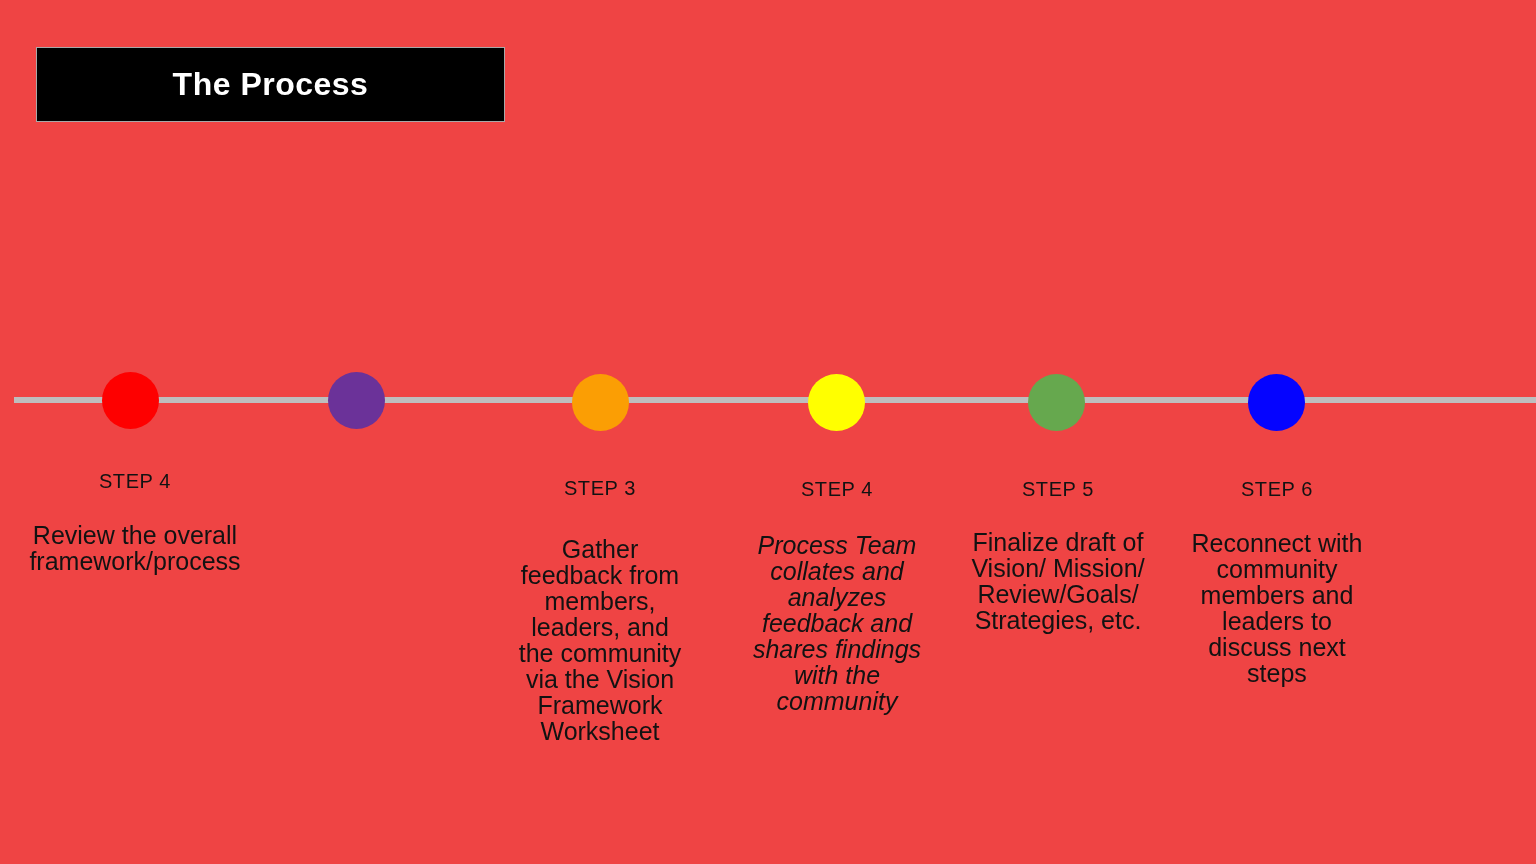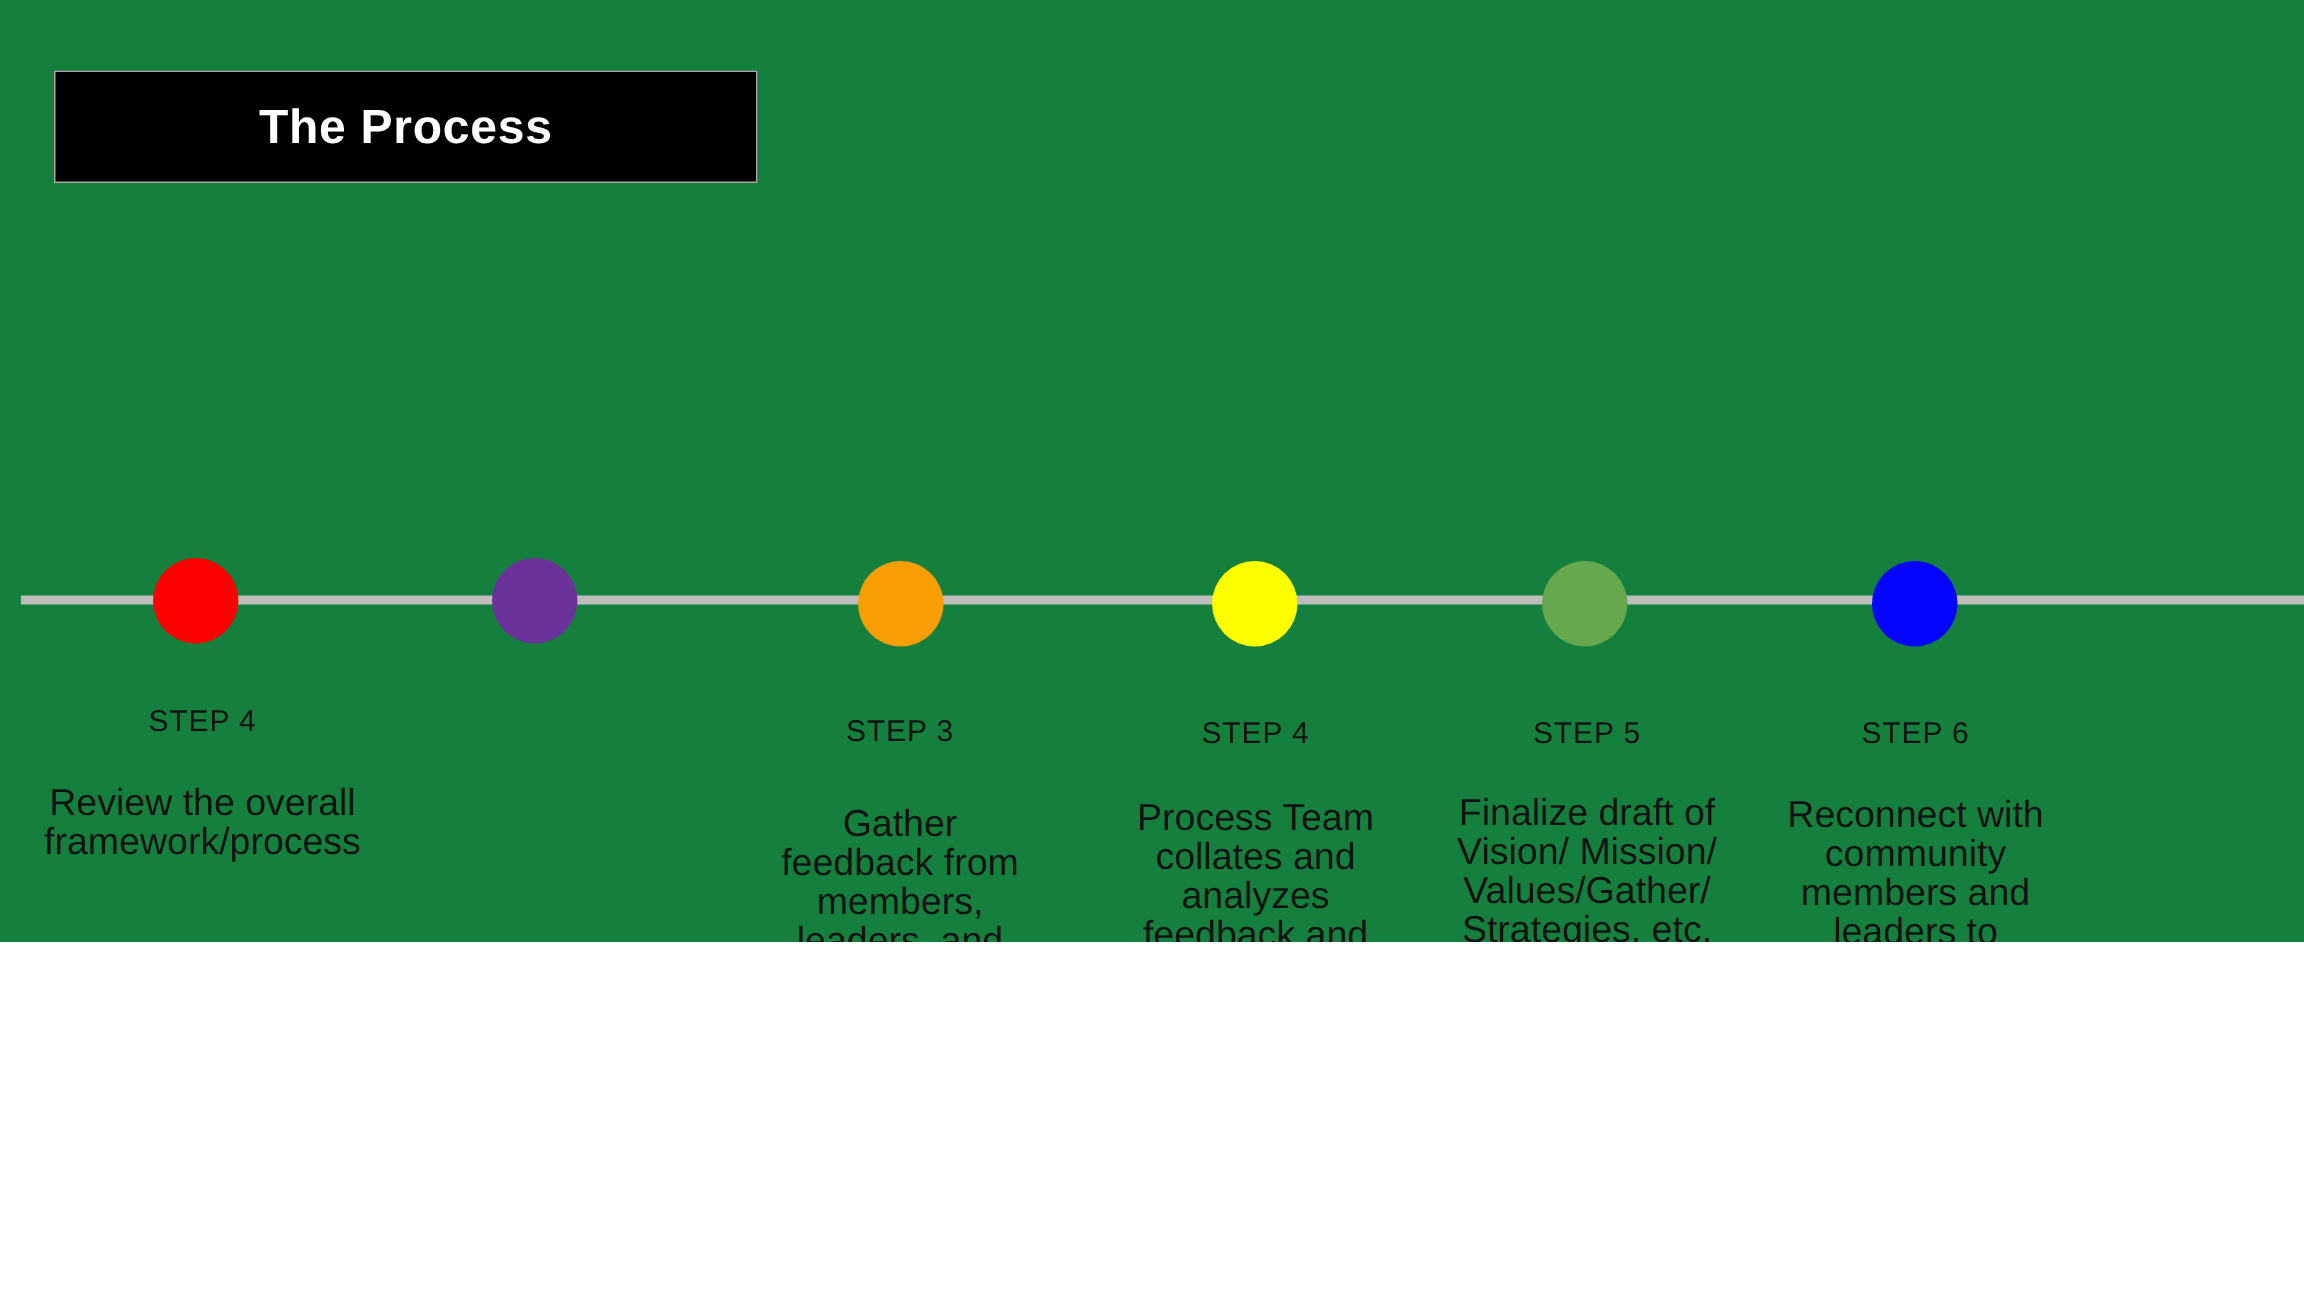--- a/index.html
+++ b/index.html
@@ -4,22 +4,22 @@
 <style>
   html, body {
     margin: 0;
     padding: 0;
     background: #ffffff;
     font-family: "Liberation Sans", sans-serif;
   }
   .canvas {
     position: relative;
     width: 1536px;
-    height: 628px;
-    background: #15803d;
+    height: 864px;
+    background: #ef4444;
     overflow: hidden;
   }
   .title-box {
     position: absolute;
     left: 36px;
     top: 47px;
     width: 469px;
     height: 75px;
     background: #000000;
     border: 1.5px solid #a8a8a8;
@@ -96,34 +96,34 @@
 members,
 leaders, and
 the community
 via the Vision
 Framework
 Worksheet</div>
   </div>
 
   <div class="step-col" style="left:717px; top:479px;">
     <div class="step-label">STEP 4</div>
-    <div class="step-desc" style="margin-top:33px;">Process Team
+    <div class="step-desc" style="margin-top:33px;font-style:italic;">Process Team
 collates and
 analyzes
 feedback and
 shares findings
 with the
 community</div>
   </div>
 
   <div class="step-col" style="left:938px; top:479px;">
     <div class="step-label">STEP 5</div>
     <div class="step-desc" style="margin-top:30px;">Finalize draft of
 Vision/ Mission/
-Values/Gather/
+Review/Goals/
 Strategies, etc.</div>
   </div>
 
   <div class="step-col" style="left:1157px; top:479px;">
     <div class="step-label">STEP 6</div>
     <div class="step-desc" style="margin-top:31px;">Reconnect with
 community
 members and
 leaders to
 discuss next

